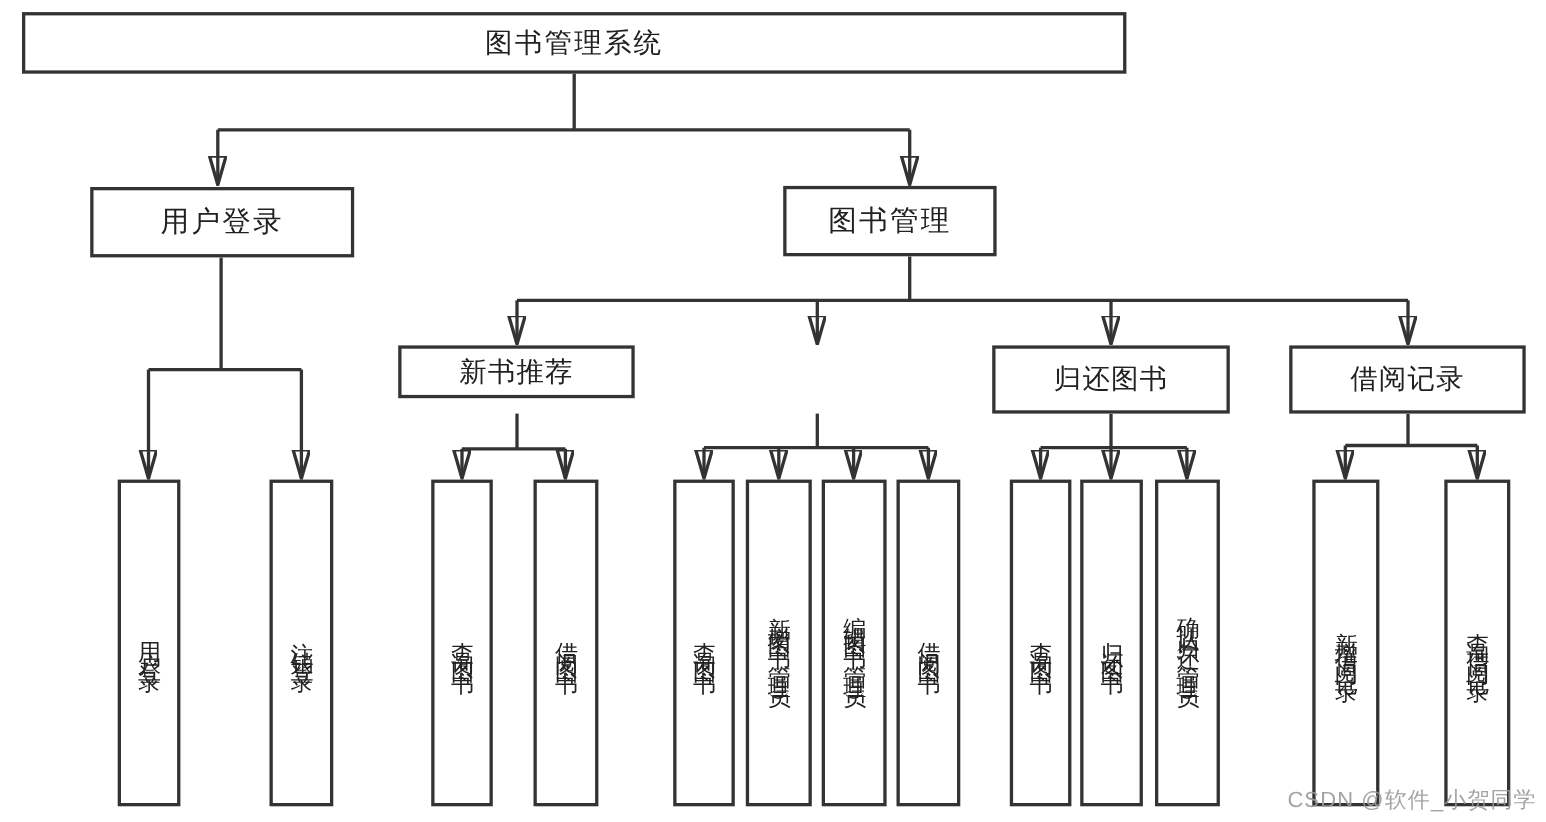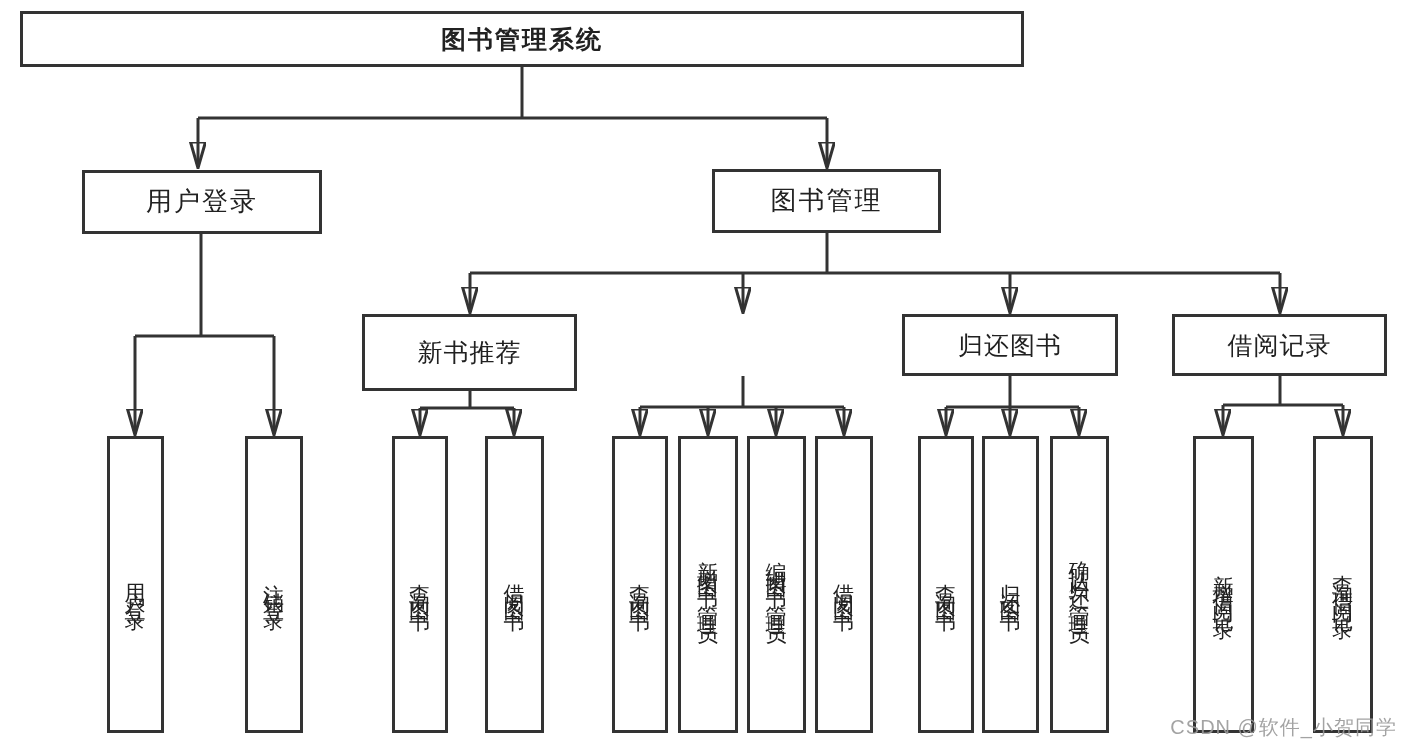--- a/index.html
+++ b/index.html
@@ -22,21 +22,21 @@
   .node{
     position:absolute;
     box-sizing:border-box;
     border:3px solid var(--line);
     background:var(--bg);
     display:flex;align-items:center;justify-content:center;
     text-align:center;
     line-height:1.15;
     white-space:nowrap;
   }
-  .node.root{font-size:25px;letter-spacing:2px;font-weight:bold;}
+  .node.root{font-size:25px;letter-spacing:2px;}
   .node.h2{font-size:26px;letter-spacing:2px;}
   .node.h3{font-size:25px;letter-spacing:1px;}
   .node.v{
     writing-mode:vertical-rl;
     text-orientation:mixed;
     font-size:21px;
     letter-spacing:9px;
     line-height:1;
   }
   .watermark{
@@ -112,23 +112,23 @@
       <path d="M1280,376 V405"></path>
       <path d="M1223,405 H1343"></path>
       <path d="M1223,405 V434" marker-end="url(#arrowhead)"></path>
       <path d="M1343,405 V434" marker-end="url(#arrowhead)"></path>
     </g>
   </svg>
 
   <div class="node root" style="left:20px;top:11px;width:1004px;height:56px;">图书管理系统</div>
 
   <div class="node h2" style="left:82px;top:170px;width:240px;height:64px;">用户登录</div>
-  <div class="node h2" style="left:712px;top:169px;width:229px;height:64px;">图书管理</div>
+  <div class="node h2" style="left:712px;top:169px;width:194px;height:64px;">图书管理</div>
 
-  <div class="node h3" style="left:362px;top:314px;width:215px;height:77px;">新书推荐</div>
+  <div class="node h3" style="left:362px;top:314px;width:215px;height:48px;">新书推荐</div>
   <div class="node h3" style="left:902px;top:314px;width:216px;height:62px;">归还图书</div>
   <div class="node h3" style="left:1172px;top:314px;width:215px;height:62px;">借阅记录</div>
 
   <div class="node v" style="left:107px;top:436px;width:57px;height:297px;">用户登录</div>
   <div class="node v" style="left:245px;top:436px;width:58px;height:297px;">注销登录</div>
 
   <div class="node v" style="left:392px;top:436px;width:56px;height:297px;">查询图书</div>
   <div class="node v" style="left:485px;top:436px;width:59px;height:297px;">借阅图书</div>
 
   <div class="node v" style="left:612px;top:436px;width:56px;height:297px;">查询图书</div>

